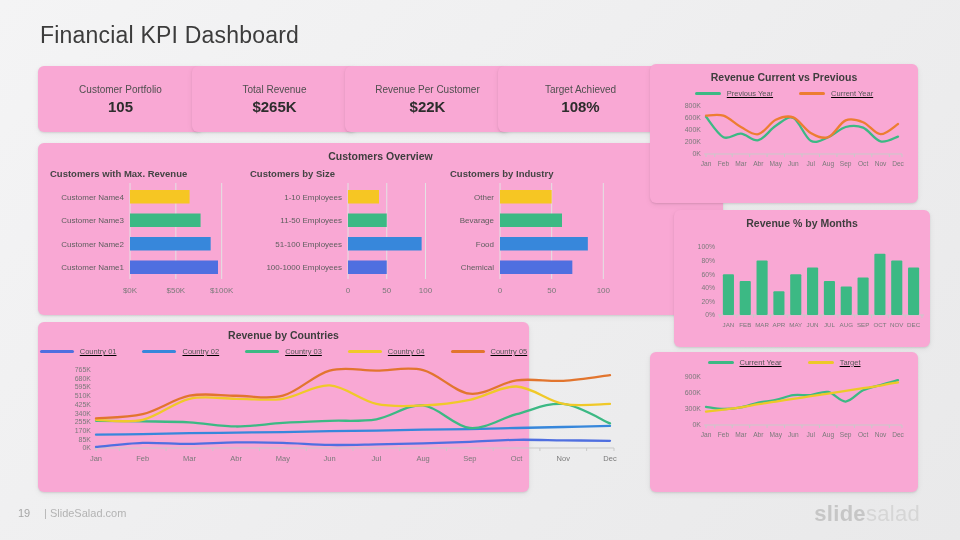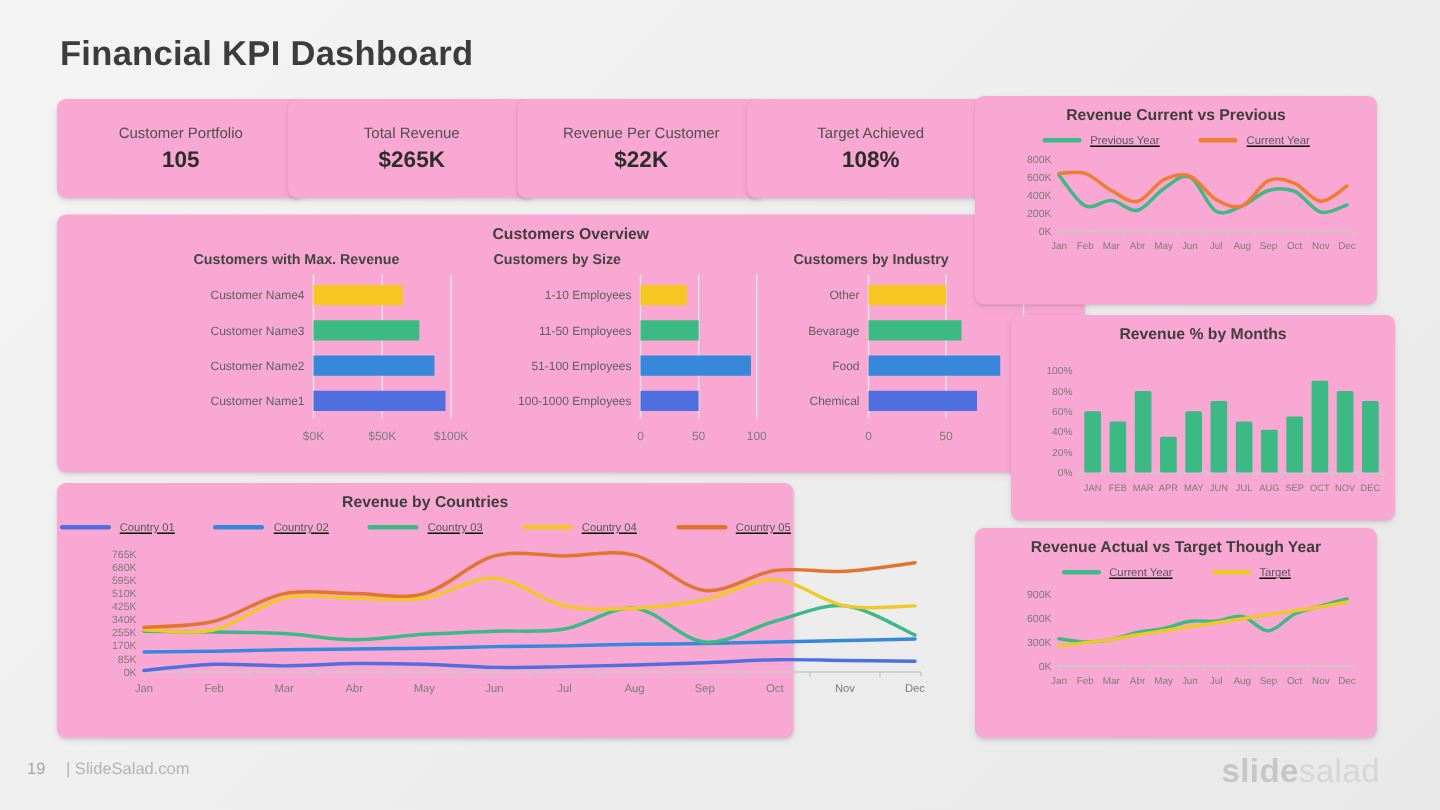--- a/index.html
+++ b/index.html
@@ -7,36 +7,36 @@
     width:960px;height:540px;position:relative;overflow:hidden;
     background:linear-gradient(135deg,#f4f4f5 0%,#ededee 60%,#e9e9ea 100%);
     font-family:"Liberation Sans", sans-serif;
   }
   .card{
     position:absolute;background:#f9a8d4;border-radius:6px;
     box-shadow:0 1px 2px rgba(0,0,0,.10),0 2px 6px rgba(0,0,0,.06);
   }
   #page-title{
     position:absolute;left:40px;top:22px;margin:0;
-    font-size:23px;font-weight:700;color:#3c3c3c;letter-spacing:.2px;text-align:right;
+    font-size:23px;font-weight:400;color:#3c3c3c;letter-spacing:.2px;text-align:right;
   }
   
   .kpi{top:66px;height:66px;width:165px;display:flex;flex-direction:column;
        align-items:center;justify-content:center;}
   .kpi-label{font-size:10px;color:#4f4f4f;}
   .kpi-value{font-size:15px;font-weight:bold;color:#2d2d2d;margin-top:3px;}
   
   .panel-title{font-size:10.5px;font-weight:bold;color:#3e3e3e;text-align:center;padding-top:7px;}
   .sub-title{font-size:9.5px;font-weight:bold;color:#444;margin:6px 0 0 2px;}
   #overview-panel{left:38px;top:143px;width:685px;height:172px;}
   #countries-panel{left:38px;top:322px;width:491px;height:170px;}
   #right-panel-1{left:650px;top:64px;width:268px;height:139px;}
   #right-panel-2{left:674px;top:210px;width:256px;height:137px;}
   #right-panel-3{left:650px;top:352px;width:268px;height:140px;}
-  .ov-row{display:flex;justify-content:flex-end;padding:0 10px;}
+  .ov-row{display:flex;justify-content:flex-start;padding:0 10px;}
   .legend{display:flex;justify-content:center;align-items:center;margin-top:6px;}
   .legend .li{display:flex;align-items:center;margin:0 13px;text-decoration:underline;}
   .legend .sw{height:3px;border-radius:2px;margin-right:6px;flex:none;}
   .legend .lb{font-size:7.5px;color:#565656;white-space:nowrap;}
   svg{display:block;}
   .chart-center{margin:2px auto 0 auto;}
   
   #page-number{position:absolute;left:18px;top:507px;font-size:11px;color:#a6a6a6;}
   #footer-link{position:absolute;left:44px;top:507px;font-size:11px;color:#b3b3b3;}
   #logo{position:absolute;right:40px;top:501px;font-size:22px;letter-spacing:.3px;}
@@ -290,21 +290,20 @@
       <rect x="198.36166666666668" y="16.799999999999997" width="11.11" height="61.2" fill="#3CB984" rx="1"></rect>
       <text x="203.91666666666666" y="90.2" font-size="6.2" fill="#7a7a7a" text-anchor="middle" font-family="Liberation Sans, sans-serif">OCT</text>
       <rect x="215.195" y="23.599999999999994" width="11.11" height="54.400000000000006" fill="#3CB984" rx="1"></rect>
       <text x="220.75" y="90.2" font-size="6.2" fill="#7a7a7a" text-anchor="middle" font-family="Liberation Sans, sans-serif">NOV</text>
       <rect x="232.02833333333334" y="30.400000000000006" width="11.11" height="47.599999999999994" fill="#3CB984" rx="1"></rect>
       <text x="237.58333333333331" y="90.2" font-size="6.2" fill="#7a7a7a" text-anchor="middle" font-family="Liberation Sans, sans-serif">DEC</text>
     </svg>
 </div>
 
 <div class="card" id="right-panel-3">
-  <div class="panel-title">Revenue Actual vs Target Though Year</div>
   <div class="legend">
       <div class="li">
         <span class="sw" style="width: 26px; background: rgb(60, 185, 132);"></span>
         <span class="lb">Current Year</span>
       </div>
       <div class="li">
         <span class="sw" style="width: 26px; background: rgb(237, 201, 39);"></span>
         <span class="lb">Target</span>
       </div>
     </div>

